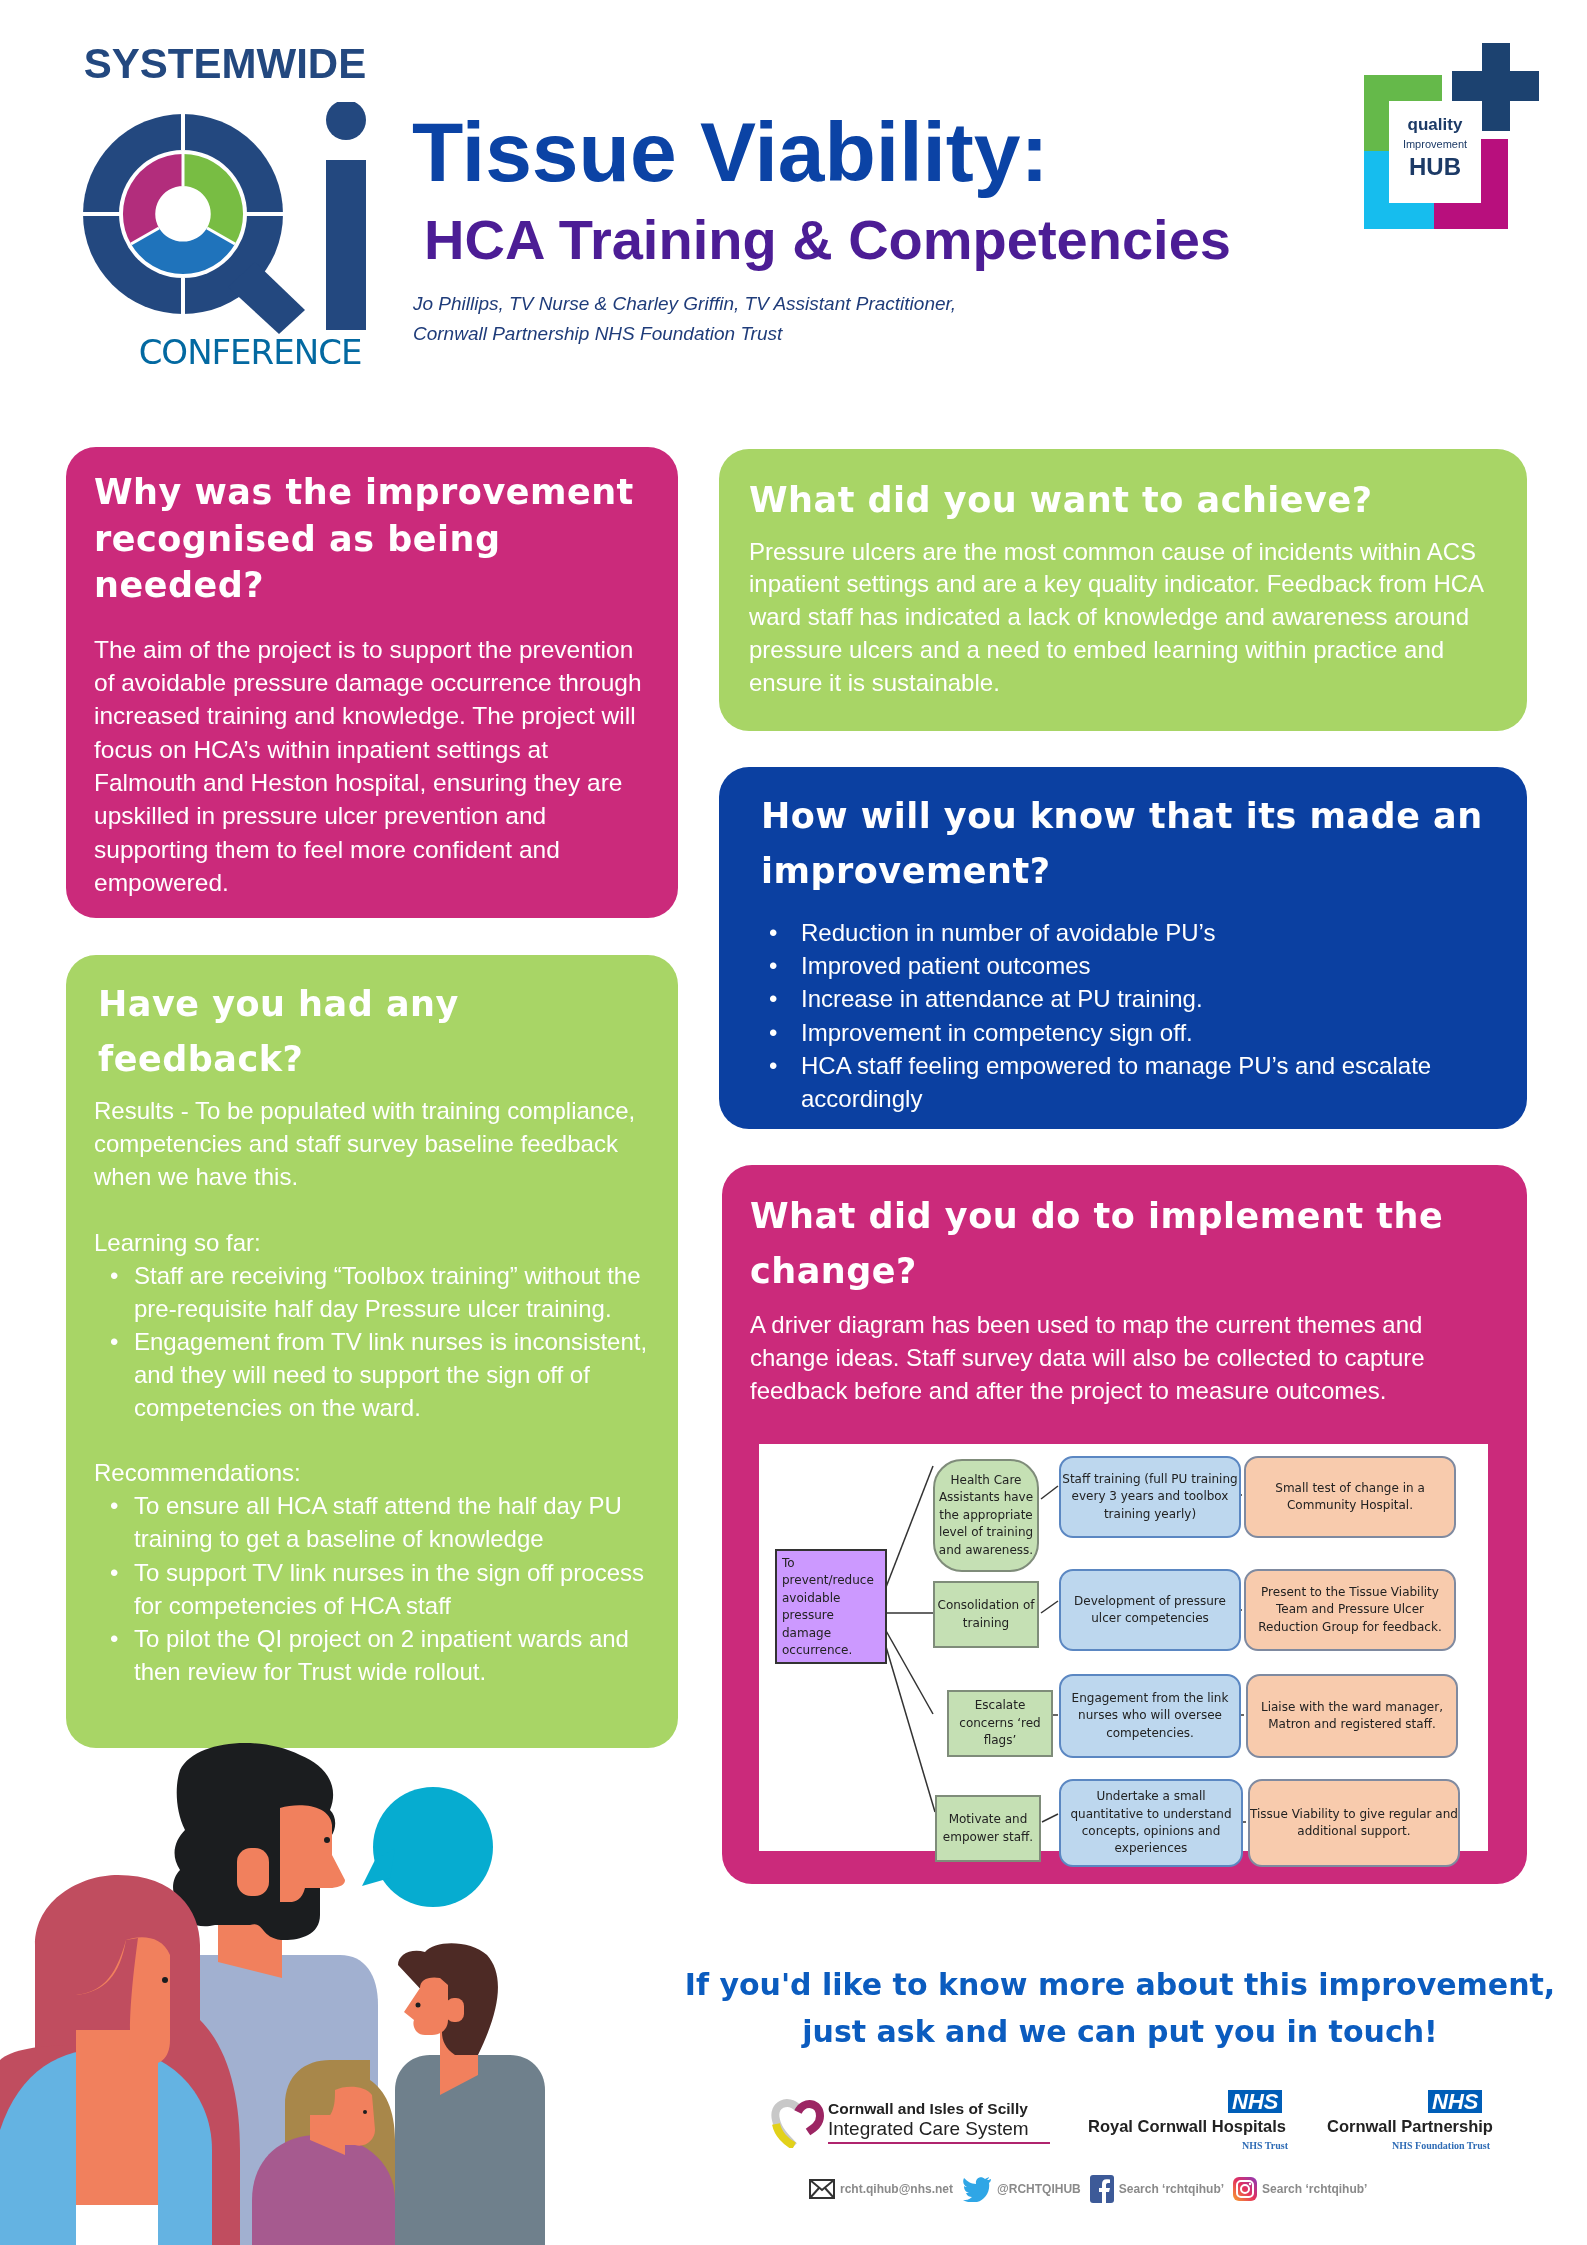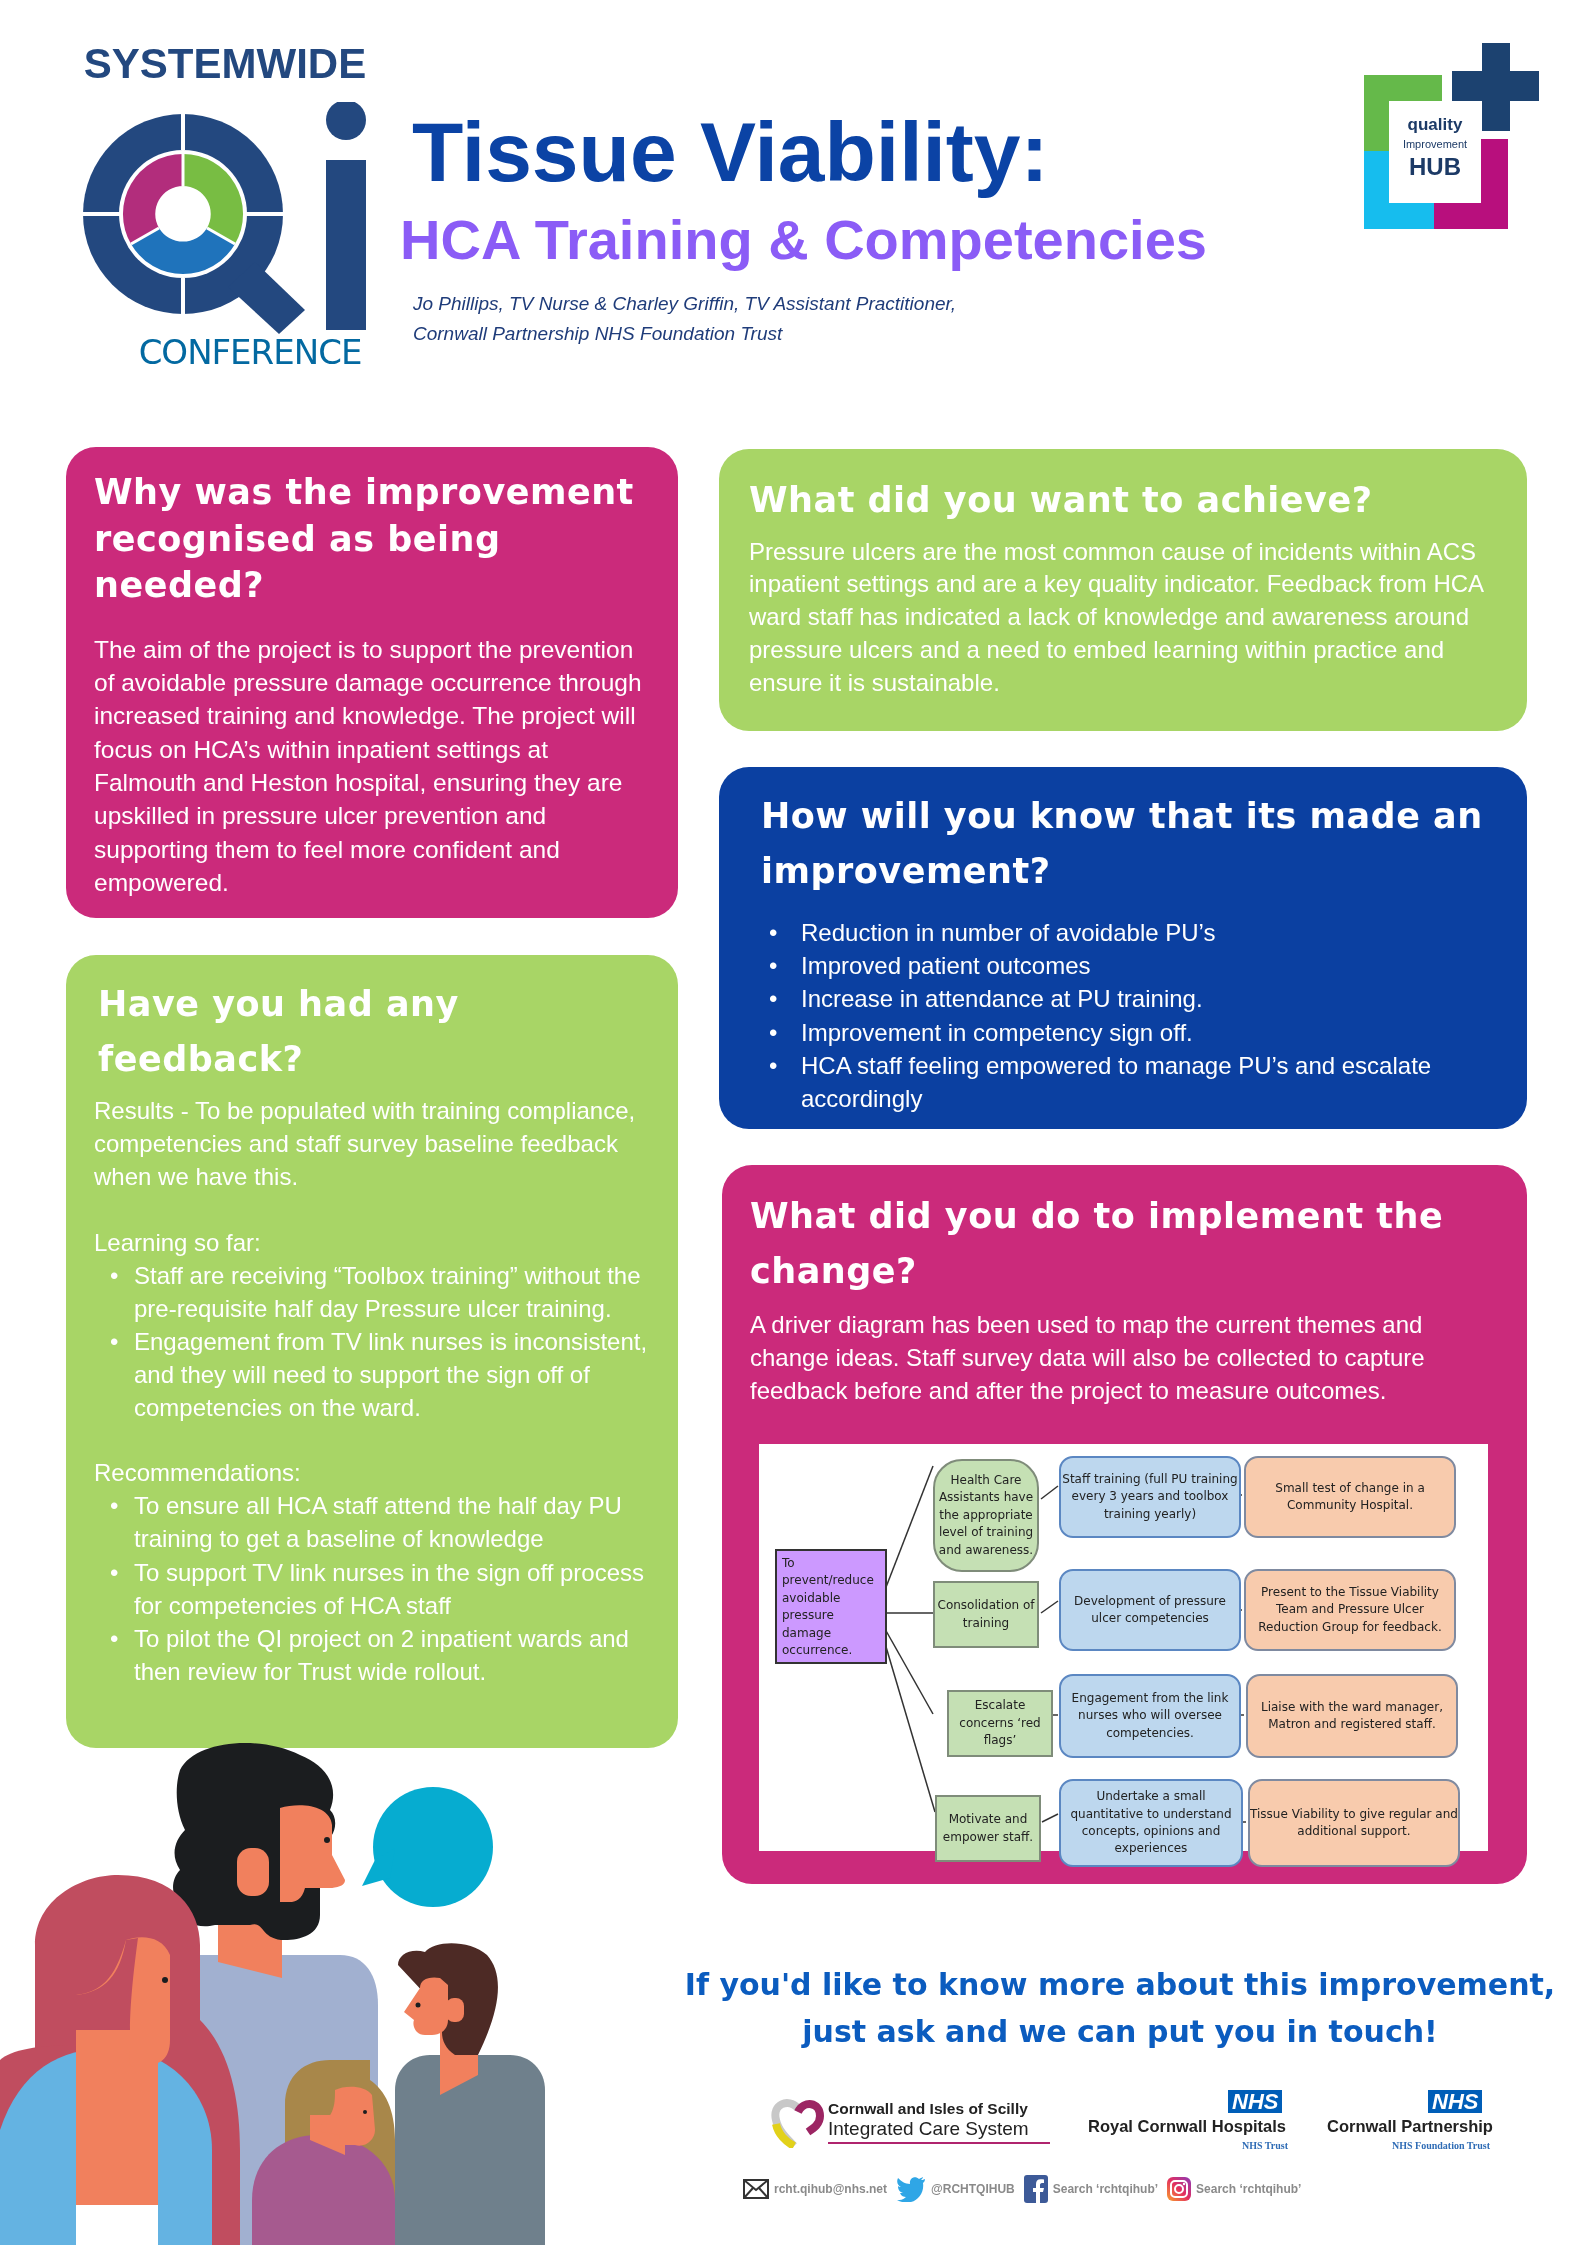--- a/index.html
+++ b/index.html
@@ -11,21 +11,21 @@
   
   #qi-logo { left: 75px; top: 40px; width: 300px; height: 345px; }
   #qi-logo .sw { position: absolute; left: 0; top: 0; width: 300px; text-align: center;
     font-family: "Liberation Sans", sans-serif; font-weight: bold; font-size: 42px; color: #23487f; letter-spacing: 0px; }
   #qi-logo svg { position: absolute; left: 8px; top: 62px; }
   #qi-logo .conf { position: absolute; left: 45px; top: 292px; width: 260px; text-align: center;
     font-family: "DejaVu Sans", sans-serif; font-size: 34px; color: #0369a1; letter-spacing: -1px; }
 
   
   #title { left: 412px; top: 110px; font-weight: bold; font-size: 84px; color: #0b43a5; line-height: 1; }
-  #subtitle { left: 400px; top: 212px; font-weight: bold; font-size: 56px; color: #8b5cf6; line-height: 1; }
+  #subtitle { left: 424px; top: 212px; font-weight: bold; font-size: 56px; color: #4c1d95; line-height: 1; }
   .author { left: 413px; font-style: italic; font-size: 19px; color: #1f3c7a; }
   #author1 { top: 293px; }
   #author2 { top: 323px; }
 
   
   #hub-logo { left: 1364px; top: 43px; width: 175px; height: 188px; }
 
   
   .box { position: absolute; border-radius: 30px; color: #ffffff; }
   .box h2 { font-family: "DejaVu Sans", sans-serif; font-weight: bold; font-size: 35px; line-height: 1.33; letter-spacing: 0.5px; }
@@ -81,21 +81,21 @@
   #logo-ics .txt1 { position: absolute; left: 58px; top: 2px; font-family: "Liberation Sans", sans-serif; font-weight: bold; font-size: 15.5px; color: #222; }
   #logo-ics .txt2 { position: absolute; left: 58px; top: 20px; font-family: "Liberation Sans", sans-serif; font-size: 19px; color: #222; }
   #logo-ics .line { position: absolute; left: 58px; top: 44px; width: 222px; height: 2px; background: #b0246e; }
 
   .nhs-badge { position: absolute; background: #005eb8; color: #fff; font-family: "Liberation Sans", sans-serif;
     font-weight: bold; font-style: italic; font-size: 22px; line-height: 23px; padding: 0 4px; }
   .nhs-name { position: absolute; font-family: "Liberation Sans", sans-serif; font-weight: bold; font-size: 16.5px; color: #222; white-space: nowrap; }
   .nhs-sub { position: absolute; font-family: Liberation Serif, serif; font-weight: bold; font-size: 10px; color: #2f6cb5; white-space: nowrap; text-align: right; }
 
   
-  #social { left: 743px; top: 2174px; height: 30px; display: flex; align-items: center; }
+  #social { left: 809px; top: 2174px; height: 30px; display: flex; align-items: center; }
   .soc-item { display: flex; align-items: center; margin-right: 9px; }
   .soc-text { font-family: "Liberation Sans", sans-serif; font-weight: bold; font-size: 12px; color: #8a8a8a; margin-left: 5px; }
   .soc-icon { display: inline-flex; align-items: center; justify-content: center; }
 
   
   #illustration { left: 0; top: 1730px; width: 560px; height: 515px; }
 </style>
 </head>
 <body>
 

